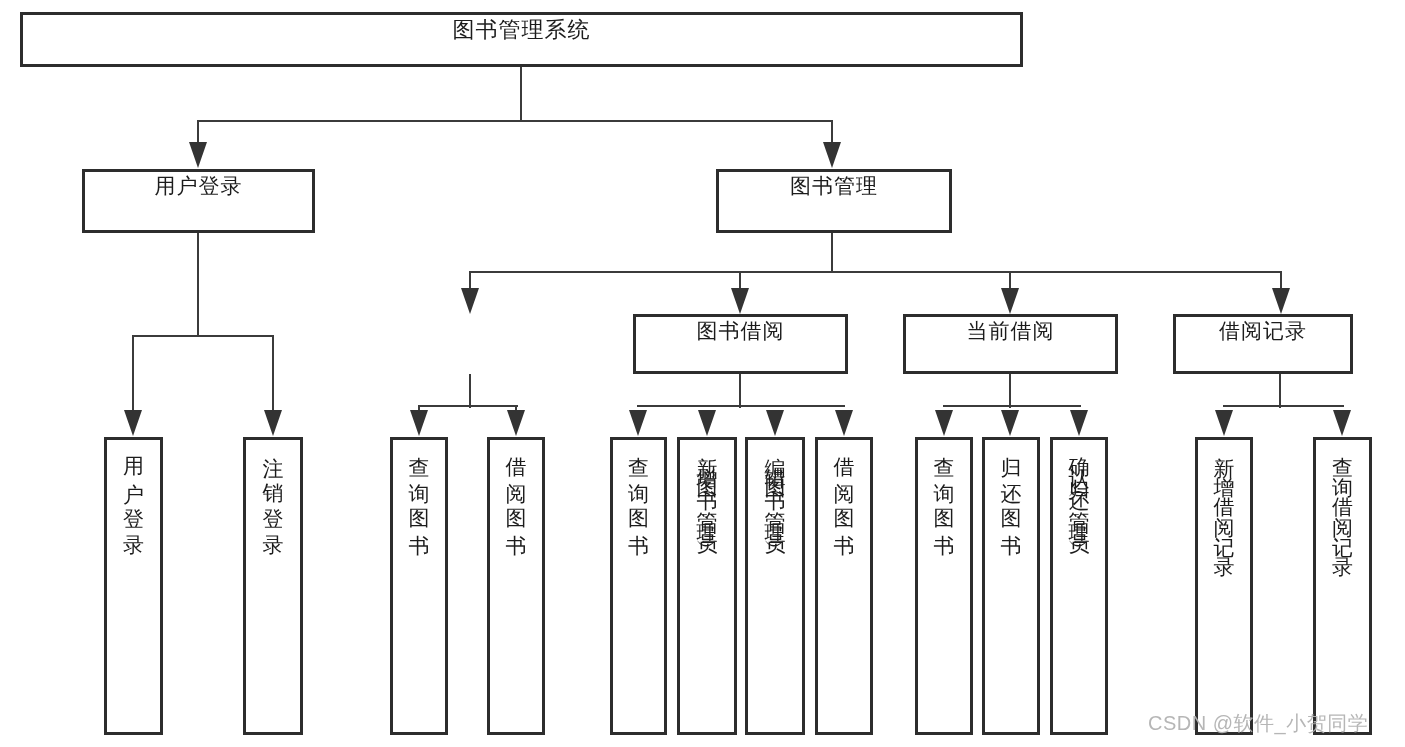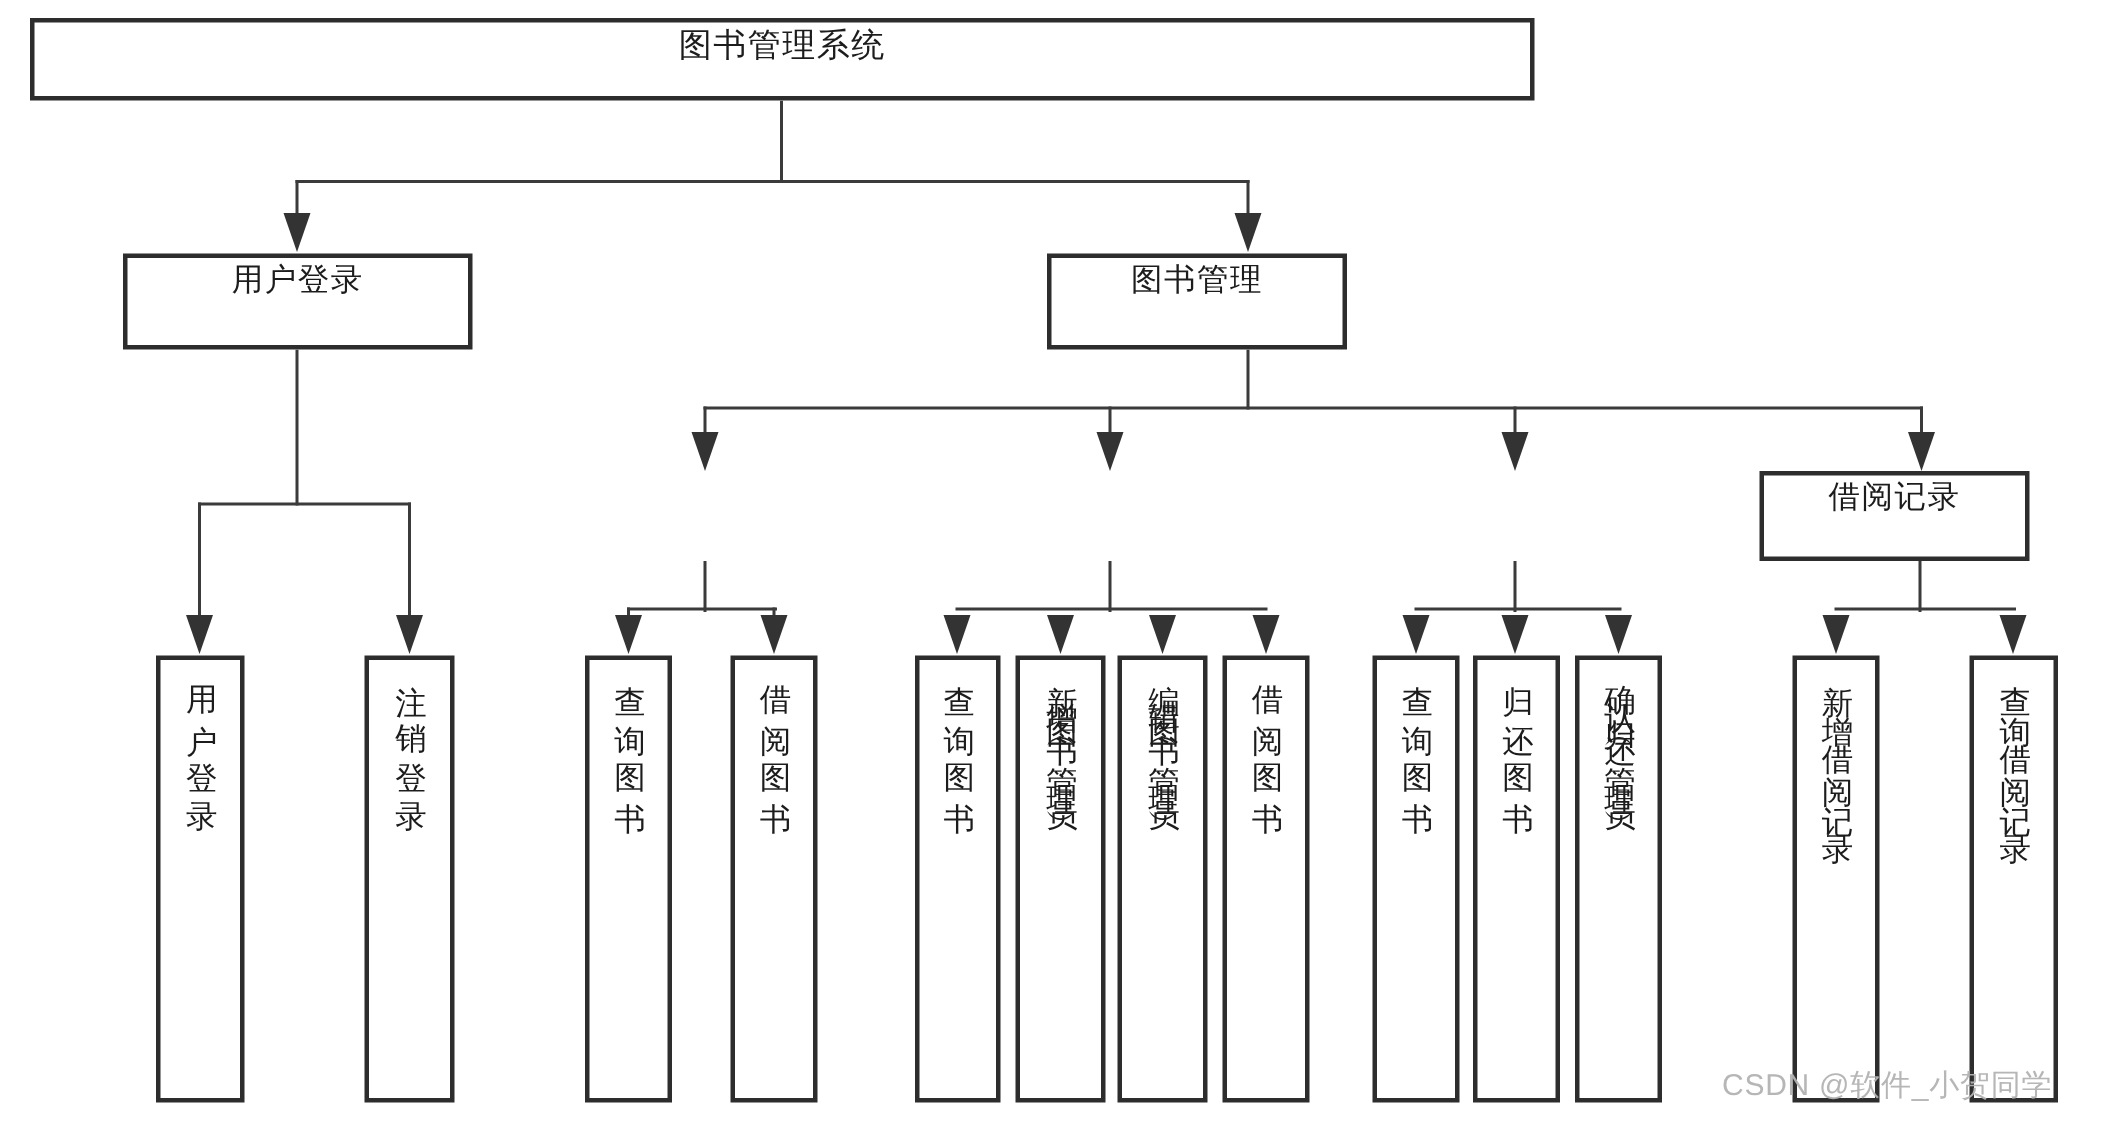--- a/index.html
+++ b/index.html
@@ -78,21 +78,21 @@
   <div class="v" style="left:520px; top:67px; height:55px;"></div>
   <div class="h" style="left:197px; top:120px; width:636px;"></div>
   <div class="v" style="left:197px; top:120px; height:26px;"></div>
   <div class="v" style="left:831px; top:120px; height:26px;"></div>
   <div class="arrow" style="left:189px; top:142px;"></div>
   <div class="arrow" style="left:823px; top:142px;"></div>
 
   <div class="box" style="left:82px; top:169px; width:233px; height:64px;">
     <span>用户登录</span>
   </div>
-  <div class="box" style="left:698px; top:169px; width:200px; height:64px;">
+  <div class="box" style="left:716px; top:169px; width:236px; height:64px;">
     <span>图书管理</span>
   </div>
 
   <div class="v" style="left:197px; top:233px; height:104px;"></div>
   <div class="h" style="left:132px; top:335px; width:142px;"></div>
   <div class="v" style="left:132px; top:335px; height:78px;"></div>
   <div class="v" style="left:272px; top:335px; height:78px;"></div>
   <div class="arrow" style="left:124px; top:410px;"></div>
   <div class="arrow" style="left:264px; top:410px;"></div>
 
@@ -100,20 +100,26 @@
   <div class="h" style="left:469px; top:271px; width:813px;"></div>
   <div class="v" style="left:469px; top:271px; height:20px;"></div>
   <div class="v" style="left:739px; top:271px; height:20px;"></div>
   <div class="v" style="left:1009px; top:271px; height:20px;"></div>
   <div class="v" style="left:1280px; top:271px; height:20px;"></div>
   <div class="arrow" style="left:461px; top:288px;"></div>
   <div class="arrow" style="left:731px; top:288px;"></div>
   <div class="arrow" style="left:1001px; top:288px;"></div>
   <div class="arrow" style="left:1272px; top:288px;"></div>
 
+  <div class="box" style="left:633px; top:314px; width:215px; height:60px;">
+    <span>图书借阅</span>
+  </div>
+  <div class="box" style="left:903px; top:314px; width:215px; height:60px;">
+    <span>当前借阅</span>
+  </div>
   <div class="box" style="left:1173px; top:314px; width:180px; height:60px;">
     <span>借阅记录</span>
   </div>
 
   <div class="v" style="left:469px; top:374px; height:34px;"></div>
   <div class="h" style="left:418px; top:405px; width:100px;"></div>
   <div class="v" style="left:418px; top:405px; height:10px;"></div>
   <div class="v" style="left:515px; top:405px; height:10px;"></div>
   <div class="arrow" style="left:410px; top:410px;"></div>
   <div class="arrow" style="left:507px; top:410px;"></div>

